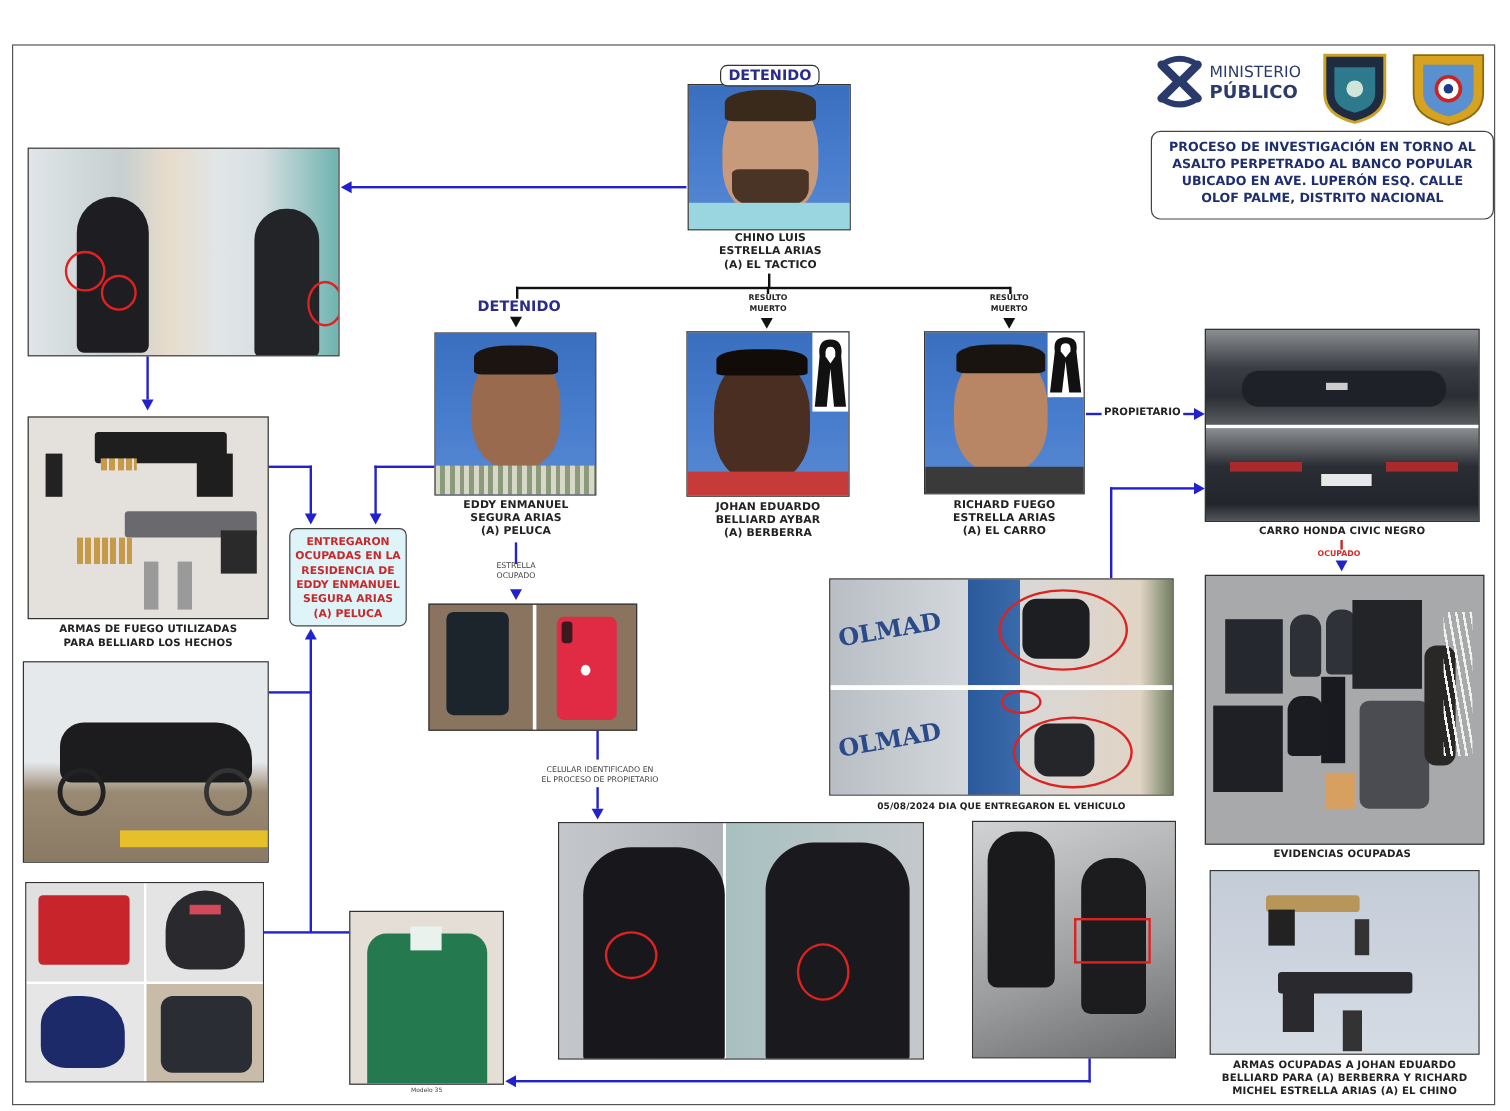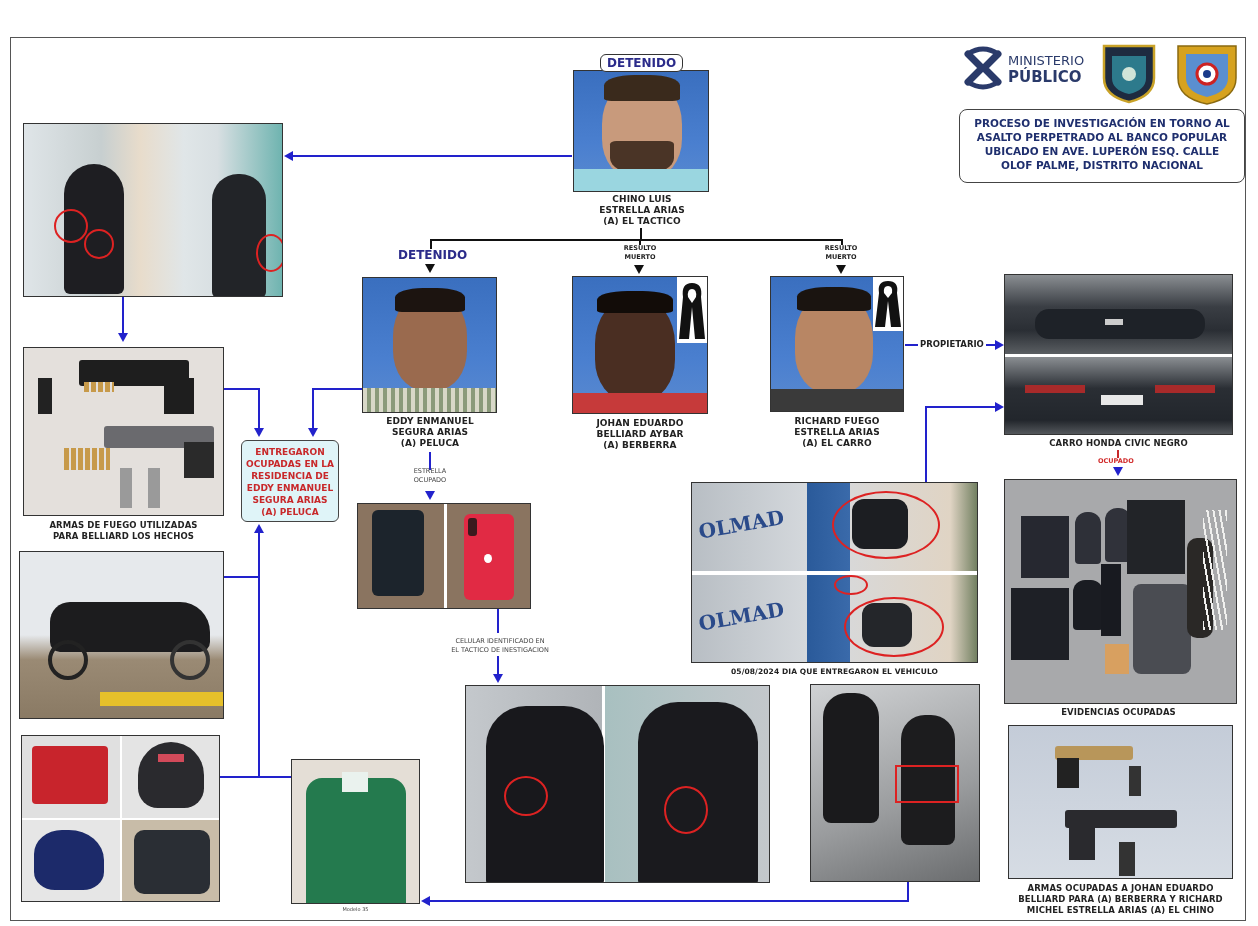--- a/index.html
+++ b/index.html
@@ -228,21 +228,21 @@
   <div class="abs" style="left:14px;top:6px;width:52px;height:86px;background:#1c242c;border-radius:6px;"></div>
   <div class="abs" style="left:86px;top:0;width:3px;height:106px;background:#fff;"></div>
   <div class="abs" style="left:106px;top:10px;width:50px;height:86px;background:#e12a44;border-radius:6px;"></div>
   <div class="abs" style="left:110px;top:14px;width:9px;height:18px;background:#3a1a1e;border-radius:3px;"></div>
   <div class="abs" style="left:126px;top:50px;width:8px;height:9px;background:#fff;border-radius:50%;"></div>
 </div>
 
 <div class="line" style="left:497px;top:609px;width:2px;height:24px;"></div>
 <div class="small-lbl" style="left:420px;top:637px;width:160px;">
   <div>CELULAR IDENTIFICADO EN</div>
-  <div>EL TACTICO DE INESTIGACION</div>
+  <div>EL PROCESO DE PROPIETARIO</div>
 </div>
 <div class="line" style="left:497px;top:656px;width:2px;height:18px;"></div>
 <div class="arrow-d" style="left:493px;top:674px;"></div>
 
 <div class="photo" style="left:465px;top:685px;width:305px;height:198px;background:linear-gradient(90deg,#c4c8cc 0%,#b0b4b8 45%,#fff 45%,#fff 46%,#a8c0c0 46%,#c4c8cc 100%);">
   <div class="abs" style="left:20px;top:20px;width:118px;height:178px;background:#18181c;border-radius:40px 40px 4px 4px;"></div>
   <div class="abs" style="left:172px;top:16px;width:120px;height:182px;background:#1a1a1e;border-radius:40px 40px 4px 4px;"></div>
   <div class="red-circle" style="left:38px;top:90px;width:40px;height:36px;"></div>
   <div class="red-circle" style="left:198px;top:100px;width:40px;height:44px;"></div>
 </div>

